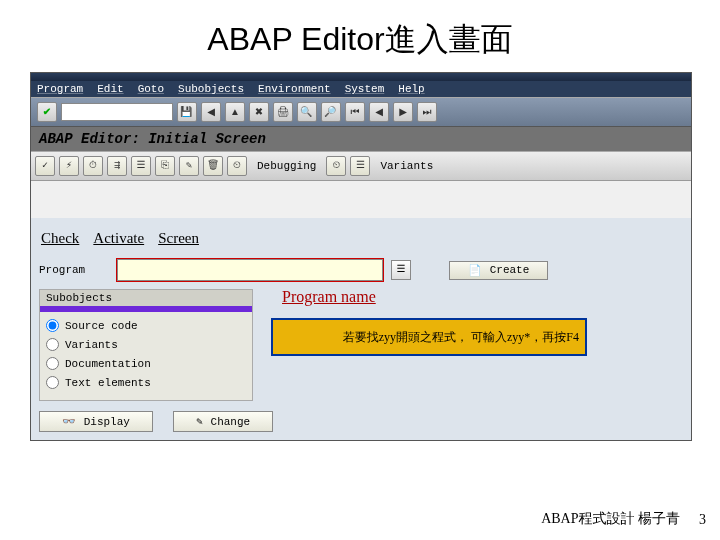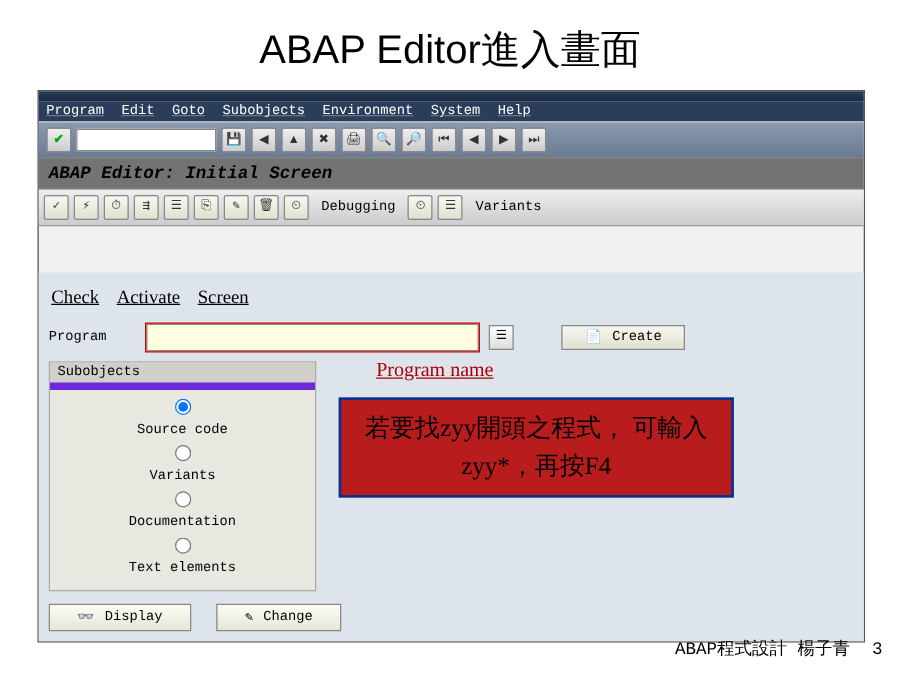--- a/index.html
+++ b/index.html
@@ -129,57 +129,57 @@
   .subobjects {
     background: #e8e8e0;
     border: 1px solid #aaa;
     width: 200px;
     padding: 4px 6px 8px 6px;
     font-family: "Courier New", monospace;
     font-size: 11px;
     margin-top: 6px;
   }
   .subobjects .hdr { background: #d0d0c8; margin: -4px -6px 4px -6px; padding: 2px 6px; border-bottom: 6px solid #6d28d9;}
-  .subobjects label { display: flex; align-items: center; gap: 6px; padding: 3px 0; flex-direction: column;}
+  .subobjects label { display: flex; align-items: center; gap: 6px; padding: 3px 0;}
   .subobjects input[type=radio]{ margin:0;}
   .bottom-btns {
     display: flex; gap: 20px; margin-top: 10px;
     font-family: "Courier New", monospace; font-size: 11px;
   }
   .bottom-btns .btn {
     border: 1px solid #888;
     background: linear-gradient(#fdfdf5,#e5e5d8);
     padding: 3px 22px;
     display: flex; align-items: center; gap: 8px;
   }
   .callout-pn {
     position: absolute;
-    left: 270px; top: 70px;
+    left: 251px; top: 70px;
     font-family: "Times New Roman", serif;
     font-size: 16px;
     color: #a00;
     text-decoration: underline;
   }
   .callout-box {
     position: absolute;
     left: 240px; top: 100px;
     width: 300px;
     border: 2px solid #003399;
-    background: #b91c1c;
-    font-size: 20px;
-    text-align: center;
+    background: #eab308;
+    font-size: 12px;
+    text-align: right;
     padding: 8px 6px;
     font-family: "Times New Roman", "PMingLiU", serif;
     line-height: 1.5;
   }
   .footer {
     position: absolute;
     bottom: 12px; right: 40px;
     font-size: 14px;
-    font-family: Liberation Mono, monospace;
+    font-family: Liberation Serif, serif;
   }
   .footer .pg { position: absolute; right: -26px; bottom: 0; }
 </style>
 </head>
 <body>
 
 <div class="slide-title">ABAP Editor進入畫面</div>
 
 <div class="sap-window">
   <div class="titlebar"></div>

